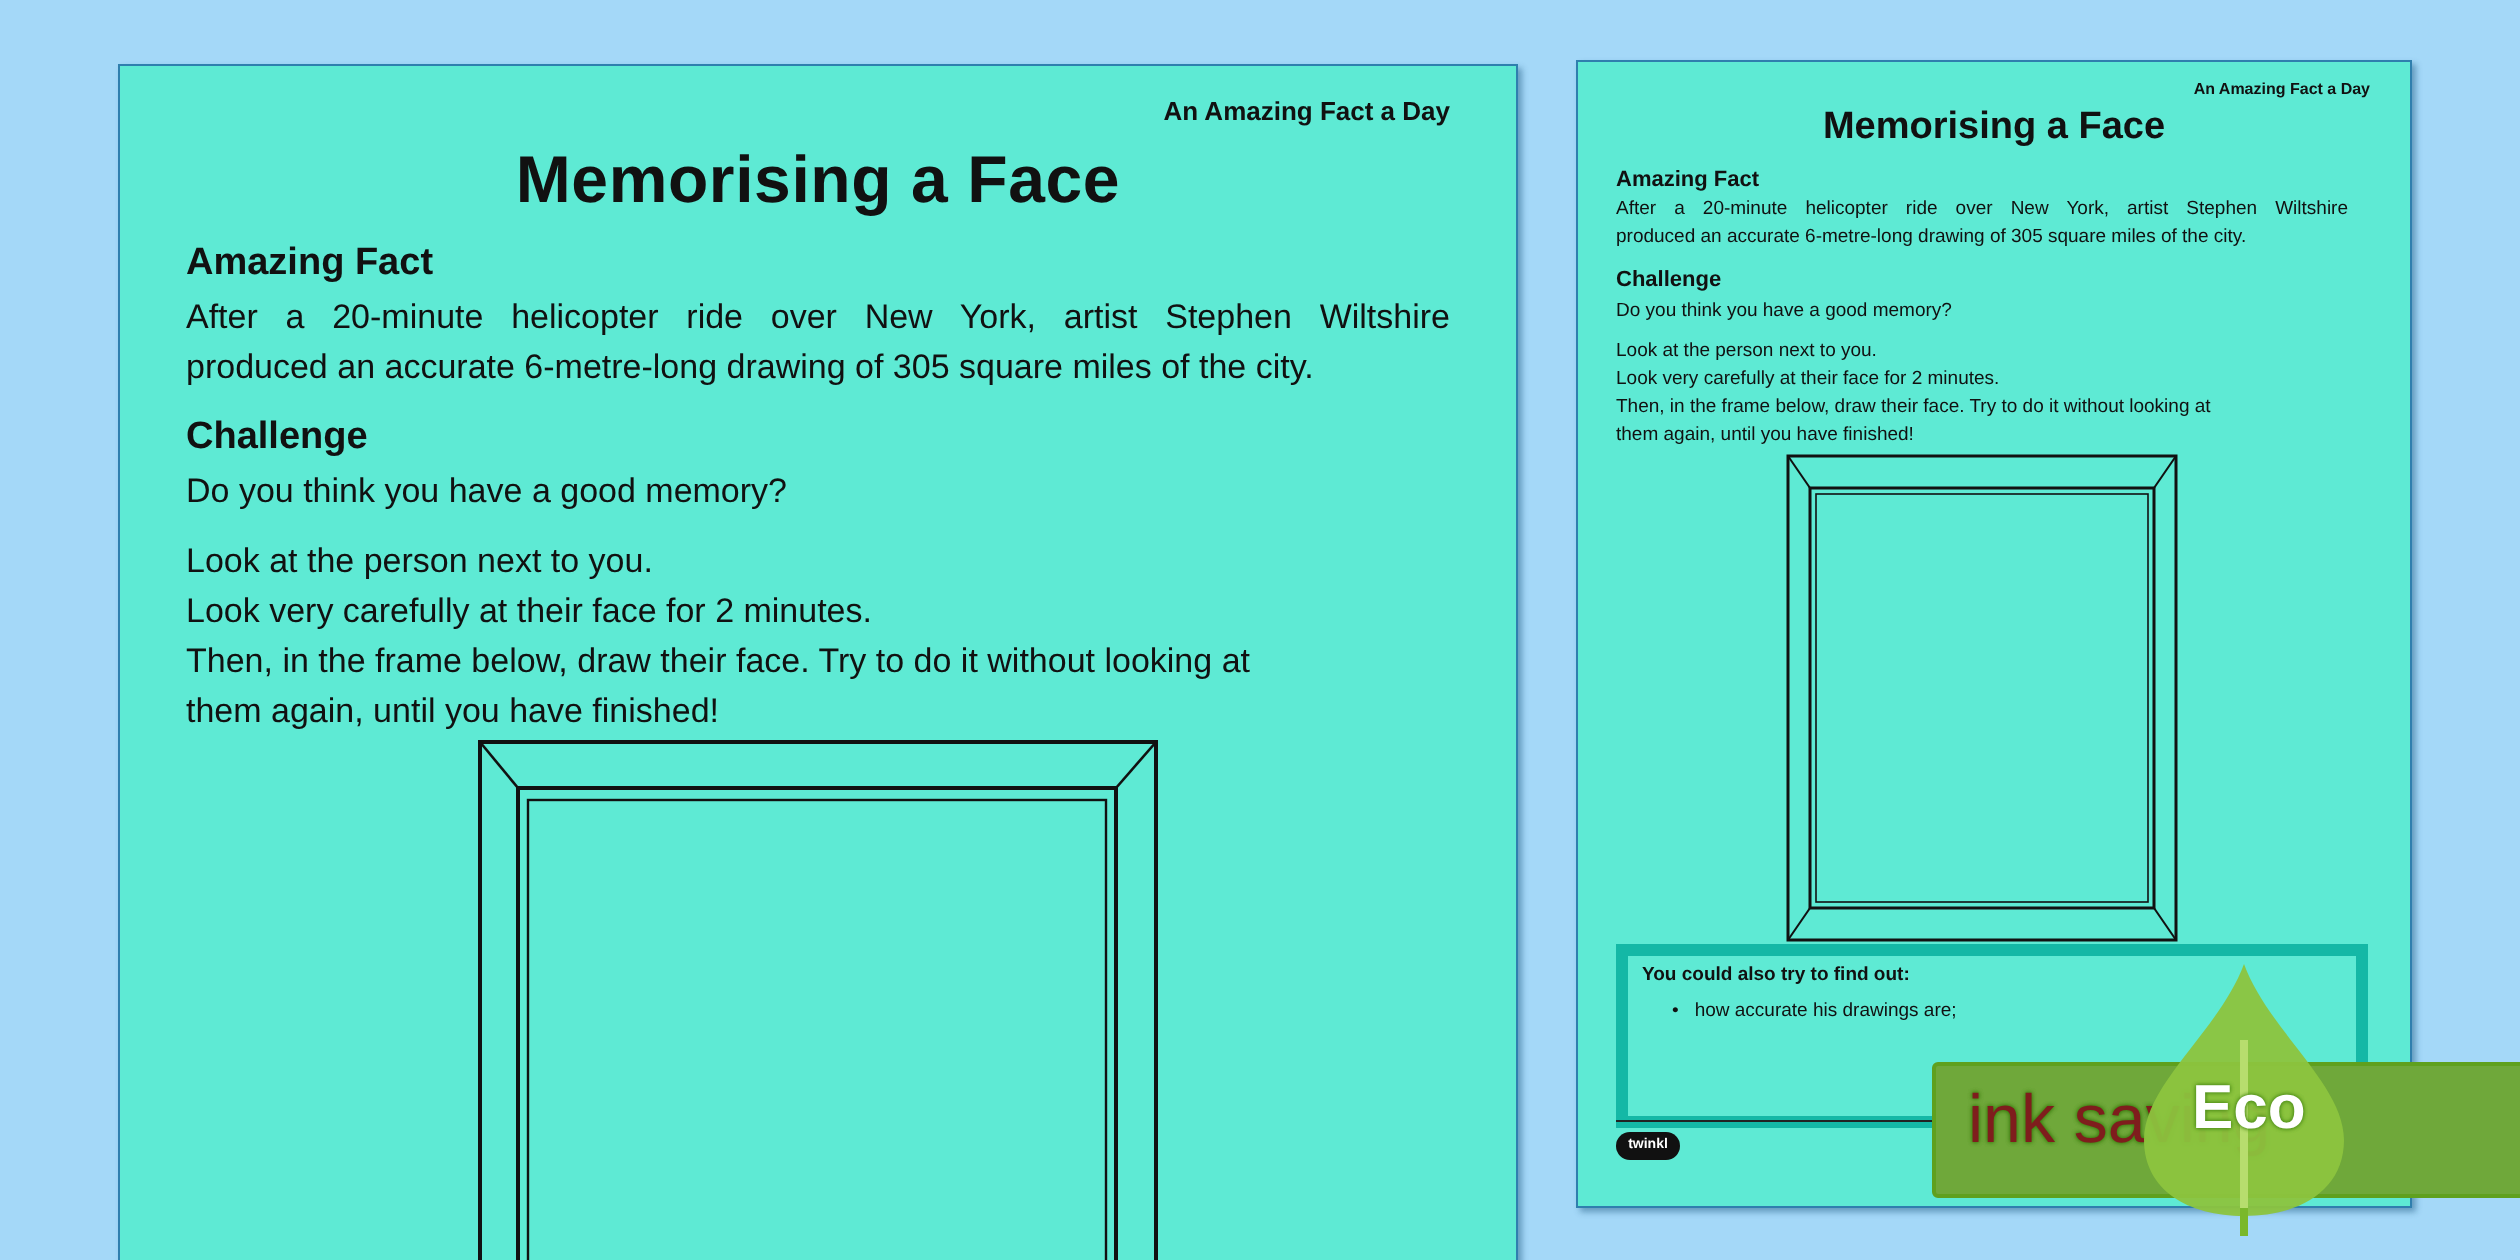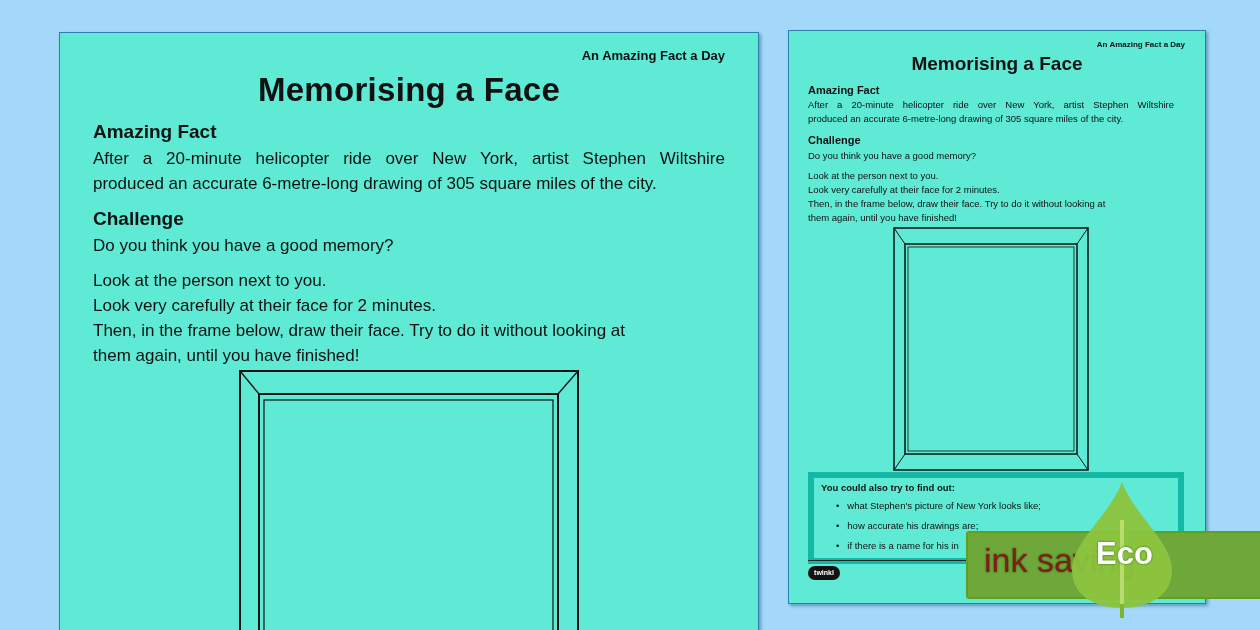--- a/index.html
+++ b/index.html
@@ -110,23 +110,21 @@
       <line x1="1" y1="243" x2="12" y2="227" stroke="#111" stroke-width="1"></line>
       <line x1="195" y1="243" x2="184" y2="227" stroke="#111" stroke-width="1"></line>
       <rect x="12" y="17" width="172" height="210" fill="none" stroke="#111" stroke-width="1.5"></rect>
       <rect x="15" y="20" width="166" height="204" fill="none" stroke="#111" stroke-width="0.8"></rect>
     </svg>
   </div>
 
   <div class="find-box">
     <div class="lead">You could also try to find out:</div>
     <ul>
-      <li>what Stephen's picture of New York looks like;</li>
       <li>how accurate his drawings are;</li>
-      <li>if there is a name for his in</li>
     </ul>
   </div>
   <div class="footer-rule"></div>
   <div class="twinkl">twinkl</div>
 </div>
 
 <div class="eco-banner">
   <span class="ink">ink saving</span>
 </div>
 <div class="leaf">

